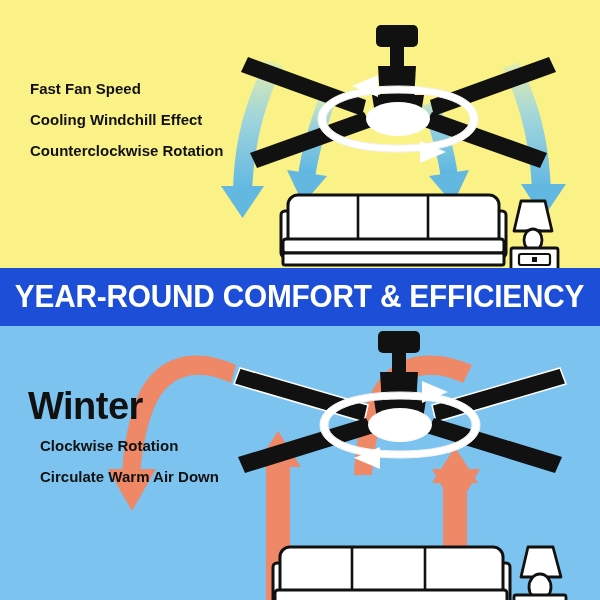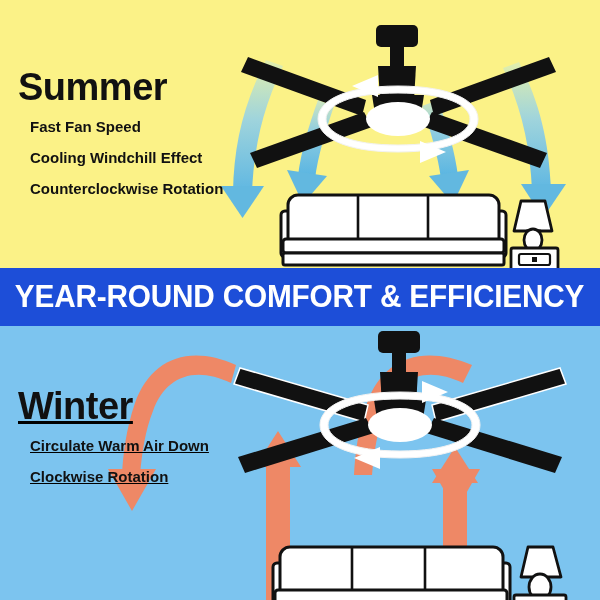--- a/index.html
+++ b/index.html
@@ -9,21 +9,21 @@
   .panel{position:absolute;left:0;width:600px;overflow:hidden;}
   #summer-panel{top:0;height:270px;background:#FBF287;}
   #winter-panel{top:325px;height:275px;background:#7CC4EF;}
 
   .panel-svg{position:absolute;left:0;top:0;width:600px;display:block;}
   #summer-panel .panel-svg{height:270px;}
   #winter-panel .panel-svg{height:275px;}
 
   .text-block{position:absolute;z-index:5;}
   #summer-text{left:18px;top:68px;}
-  #winter-text{left:18px;top:62px;text-decoration:underline;}
+  #winter-text{left:28px;top:62px;}
 
   .season-title{
     font-size:38px;font-weight:bold;color:#111;
     letter-spacing:-0.5px;line-height:1;margin:0 0 6px 0;
     font-family:"Liberation Sans",sans-serif;
   }
   .bullet{
     font-size:15px;font-weight:bold;color:#111;
     line-height:1.26;margin:12px;white-space:nowrap;
     font-family:"Liberation Sans",sans-serif;
@@ -125,21 +125,20 @@
                    C452,152 478,137 478,119 C478,101 452,86 398,86 Z
                    M398,93 C446,93 470,105 470,119 C470,133 446,145 398,145
                    C350,145 326,133 326,119 C326,105 350,93 398,93 Z" fill="#FFFFFF" stroke="#F2F2F2" stroke-width="1"></path>
           <path d="M378,75 L378,97 L352,86 Z" fill="#FFFFFF"></path>
           <path d="M420,163 L420,141 L446,152 Z" fill="#FFFFFF"></path>
         </g>
       </g>
     </svg>
 
     <div class="text-block" id="summer-text">
-      <div class="season-title">Summer</div>
       <div class="bullet">Fast Fan Speed</div>
       <div class="bullet">Cooling Windchill Effect</div>
       <div class="bullet">Counterclockwise Rotation</div>
     </div>
   </div>
 
   <div id="banner">
     <span id="banner-text">YEAR-ROUND COMFORT &amp; EFFICIENCY</span>
   </div>
 
@@ -206,18 +205,18 @@
                    M400,74 C448,74 472,86 472,100 C472,114 448,126 400,126
                    C352,126 328,114 328,100 C328,86 352,74 400,74 Z" fill="#FFFFFF" stroke="#F2F2F2" stroke-width="1"></path>
           <path d="M422,56 L422,78 L448,67 Z" fill="#FFFFFF"></path>
           <path d="M380,144 L380,122 L354,133 Z" fill="#FFFFFF"></path>
         </g>
       </g>
     </svg>
 
     <div class="text-block" id="winter-text">
       <div class="season-title">Winter</div>
+      <div class="bullet">Clockwise Rotation</div>
       <div class="bullet">Circulate Warm Air Down</div>
-      <div class="bullet">Clockwise Rotation</div>
     </div>
   </div>
 
 </div>
 
 </body></html>

